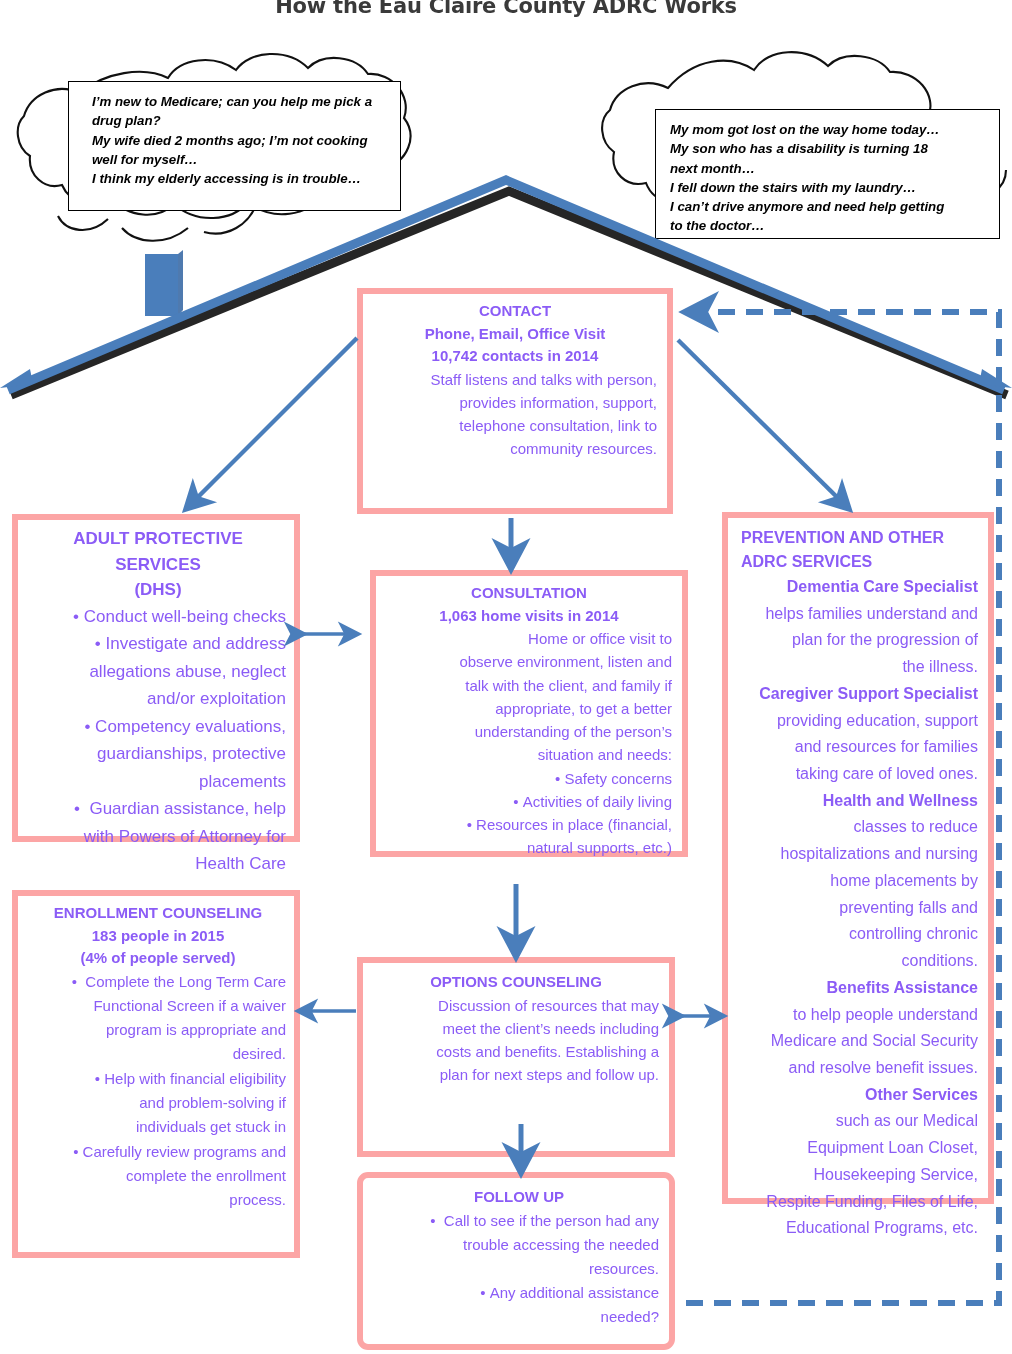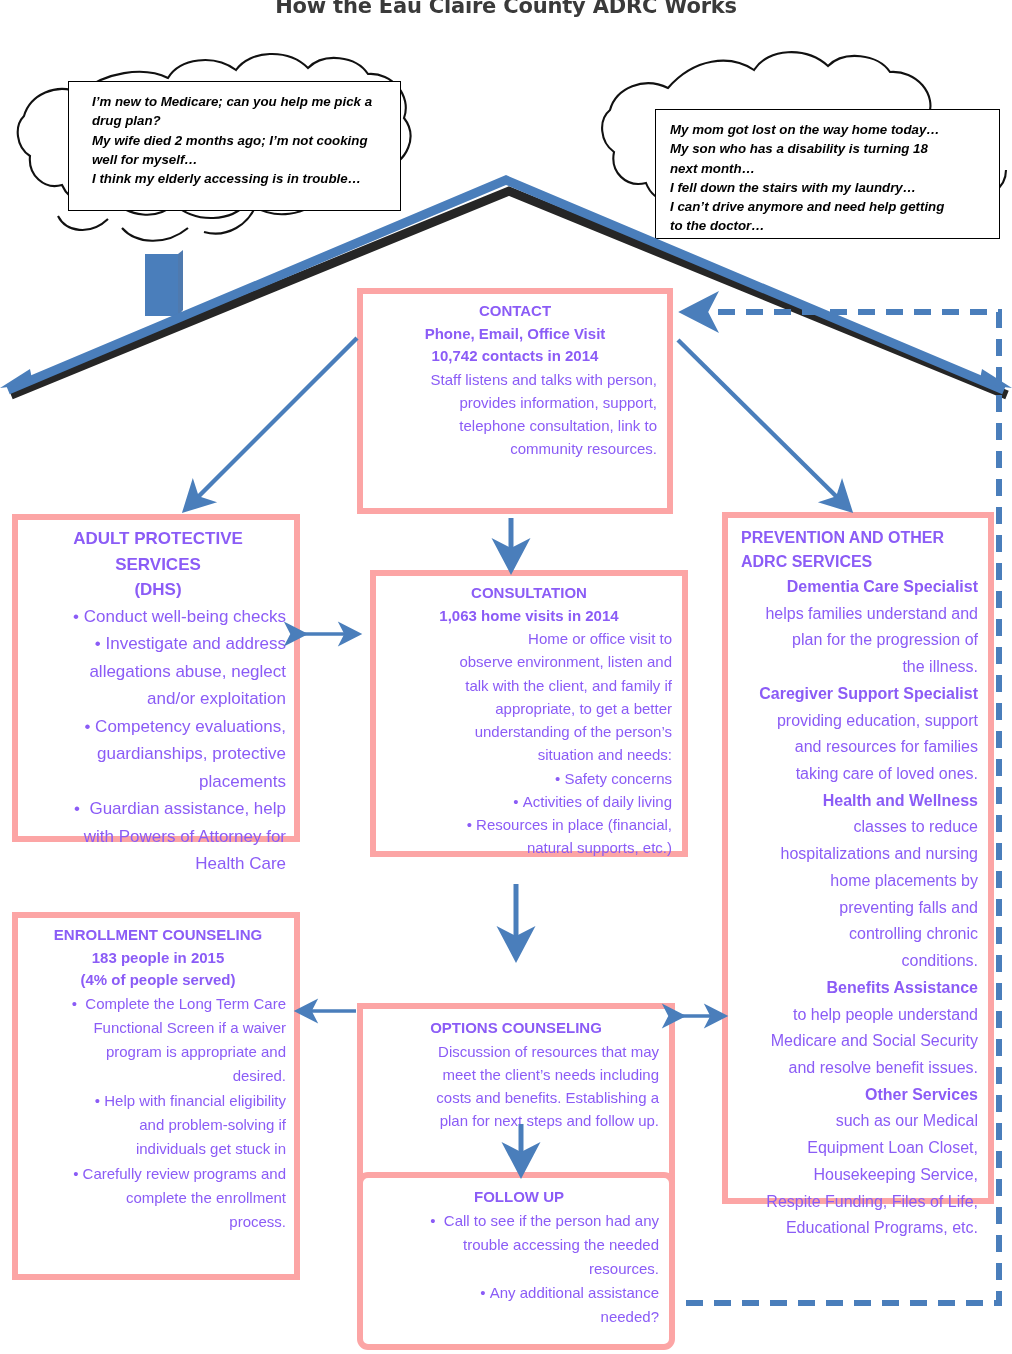--- a/index.html
+++ b/index.html
@@ -83,30 +83,30 @@
   }
   .bullet-row.wide { padding-left: 17px; text-indent: -17px; }
   .ind { padding-left: 14px; display: block; }
   .bold-sub { font-weight: bold; display: block; }
 
   #box-contact     { left: 357px; top: 288px;  width: 316px; height: 226px; }
   #box-aps         { left: 12px;  top: 514px;  width: 288px; height: 328px; }
   #box-consult     { left: 357px; top: 570px;  width: 318px; height: 287px; margin-left: 13px; }
   #box-prevention  { left: 722px; top: 512px;  width: 272px; height: 692px; }
   #box-enroll      { left: 12px;  top: 890px;  width: 288px; height: 368px; }
-  #box-options     { left: 357px; top: 957px;  width: 318px; height: 200px; margin-top: 46px; }
+  #box-options     { left: 357px; top: 957px;  width: 318px; height: 200px; }
   #box-followup    { left: 357px; top: 1172px; width: 318px; height: 178px; border-radius: 11px; }
 
   #box-contact .hdr, #box-consult .hdr, #box-options .hdr,
   #box-followup .hdr, #box-enroll .hdr { }
 
   #box-prevention { font-size: 16px; line-height: 1.67; padding: 8px 10px 8px 13px; }
   #box-prevention .hdr { text-align: left; }
   #box-aps { font-size: 17px; line-height: 1.62; padding: 6px 8px 6px 12px; }
-  #box-enroll { font-size: 15px; line-height: 1.62; padding: 6px 8px 6px 12px; margin-top: 22px; }
+  #box-enroll { font-size: 15px; line-height: 1.62; padding: 6px 8px 6px 12px; }
   #box-options { padding-top: 8px; }
   #box-followup { padding: 8px 10px 8px 16px; }
   #box-followup .body { font-size: 15px; line-height: 1.6; }
 </style>
 </head>
 <body>
 
 <div id="stage">
 
   <svg id="bg-layer" class="svg-layer" viewBox="0 0 1012 1354">

